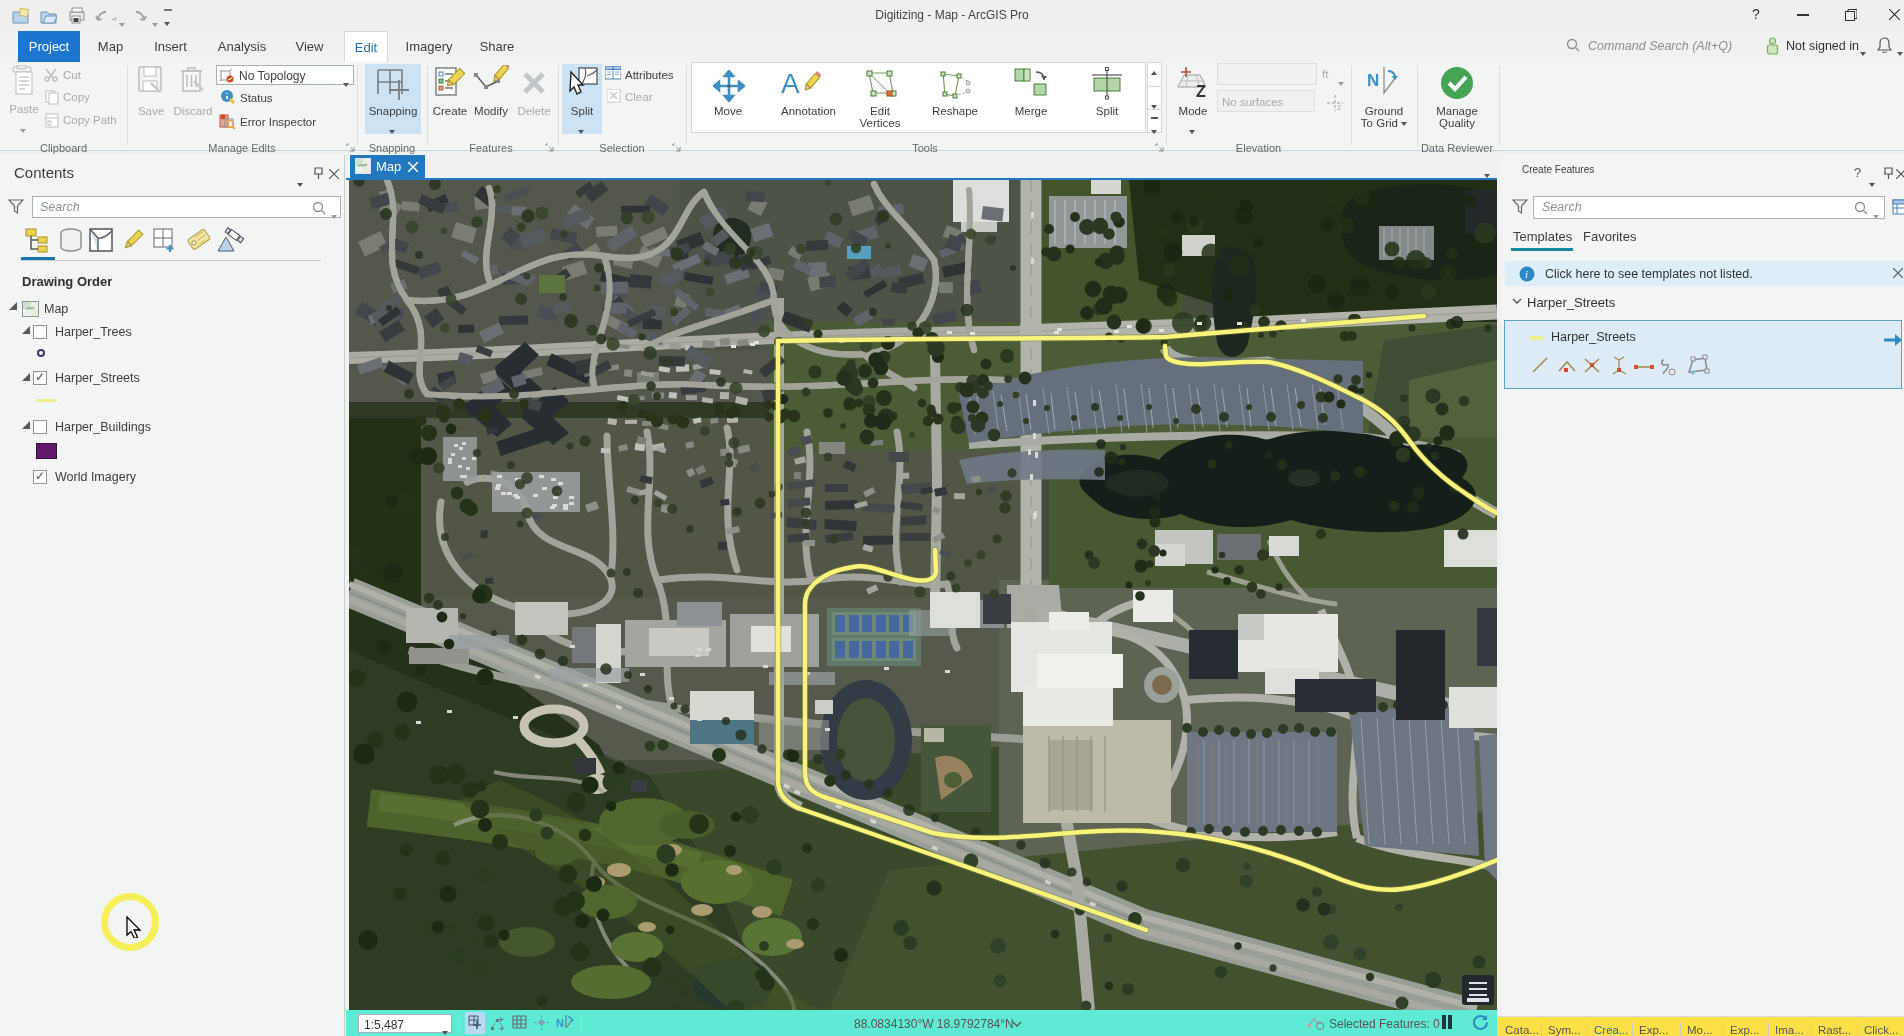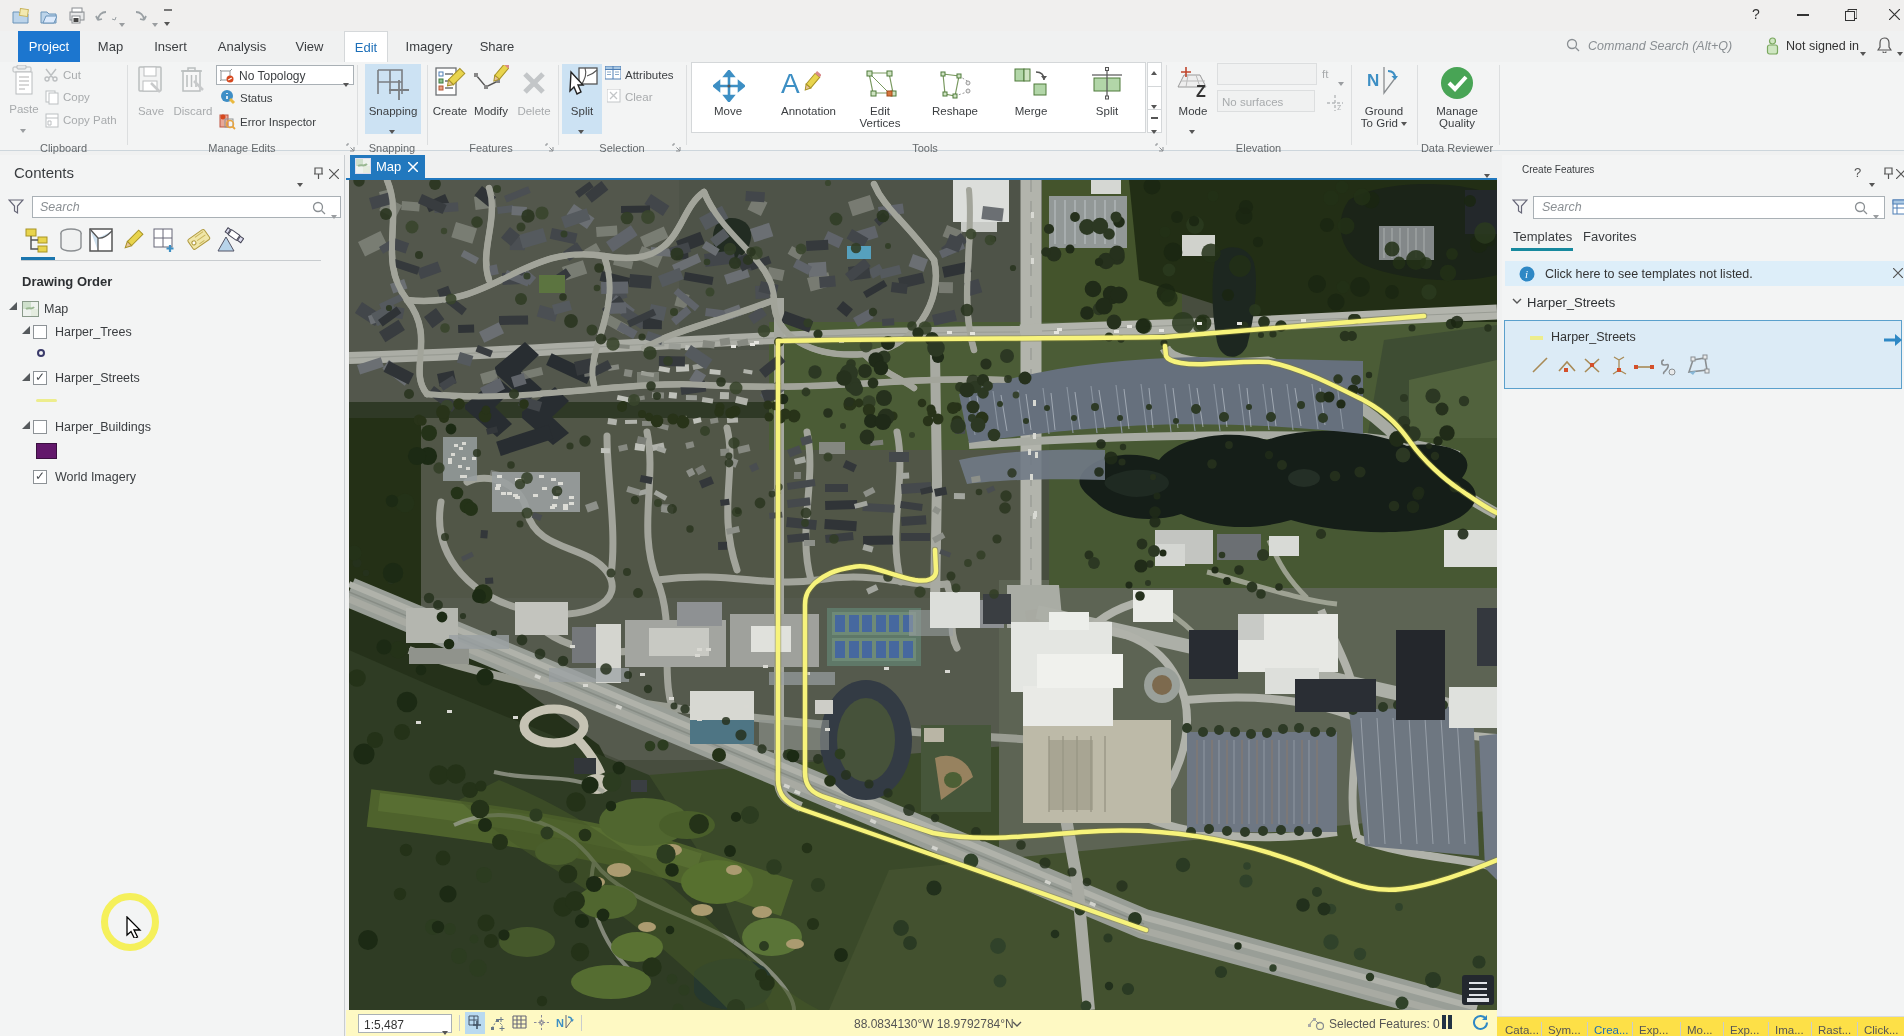--- a/index.html
+++ b/index.html
@@ -19,33 +19,34 @@
 .gtxt { position:absolute; font-size:11.5px; color:#a8abad; text-align:center; }
 .bluebtn { position:absolute; background:#cce2f3; }
 .caret { display:inline-block; width:0; height:0; border-left:3.5px solid transparent; border-right:3.5px solid transparent; border-top:4px solid #555; }
 .caretg { border-top-color:#9a9da0; }
 #leftpanel { position:absolute; left:0; top:155px; width:345px; height:881px; background:#f3f4f4; border-right:1px solid #c9cdd0; }
 #rightpanel { position:absolute; left:1502px; top:155px; width:402px; height:881px; background:#f3f4f4; }
 #mapwrap { position:absolute; left:346px; top:155px; width:1156px; height:855px; background:#f0f1f1; }
 #maptab { position:absolute; left:4px; top:0; width:75px; height:23px; background:#2178be; }
 #mapline { position:absolute; left:0; top:23px; width:1151px; height:2px; background:#2178be; }
 #mapsvgbox { position:absolute; left:3px; top:25px; width:1148px; height:830px; overflow:hidden; }
-#statusbar { position:absolute; left:346px; top:1010px; width:1151px; height:26px; background:#fef9c3; }
+#statusbar { position:absolute; left:346px; top:1010px; width:1151px; height:26px; background:#5eead4; }
 #rstatus { position:absolute; left:1497px; top:1016px; width:407px; height:26px; background:#fde047; border-top:1px solid #d8dbdd; }
 .sep12 { position:absolute; width:1px; height:16px; top:5px; background:#c8cccf; }
 .searchbox { position:absolute; background:#fff; border:1px solid #a9b0b5; }
 .searchtxt { position:absolute; font-style:italic; color:#8a8f93; font-size:12.5px; }
 .treetxt { font-size:12.5px; color:#3a3d40; }
 .tri { position:absolute; width:8px; height:8px; background:#55595c; clip-path:polygon(100% 0, 100% 100%, 0 100%); }
 .cb { position:absolute; width:14px; height:14px; background:#fff; border:1px solid #8d9296; }
 .chk { position:absolute; font-size:12px; color:#4a4e52; top:-2px; left:1px; }
 </style>
 </head>
 <body>
 <div id="titlebar">
+  <div id="title">Digitizing - Map - ArcGIS Pro</div>
   <svg class="abs" style="left:12px;top:8px;" width="17" height="16" viewBox="0 0 17 16">
       <path d="M1 4h6l2 2h7v9H1z" fill="#bcd4ea" stroke="#6b93b8"></path>
       <rect x="8" y="1" width="8" height="7" fill="#f3e9b0" stroke="#c8b35a" transform="rotate(8 12 4)"></rect>
     </svg>
   <svg class="abs" style="left:40px;top:8px;" width="17" height="16" viewBox="0 0 17 16">
       <path d="M1 4h6l2 2h7v9H1z" fill="#bcd4ea" stroke="#6b93b8"></path>
       <path d="M3 15l3-7h11l-3 7z" fill="#dceafc" stroke="#6b93b8"></path>
     </svg>
   <svg class="abs" style="left:68px;top:7px;" width="18" height="17" viewBox="0 0 18 17">
       <rect x="2" y="5" width="14" height="8" fill="#e8e9ea" stroke="#8a8e91"></rect>

